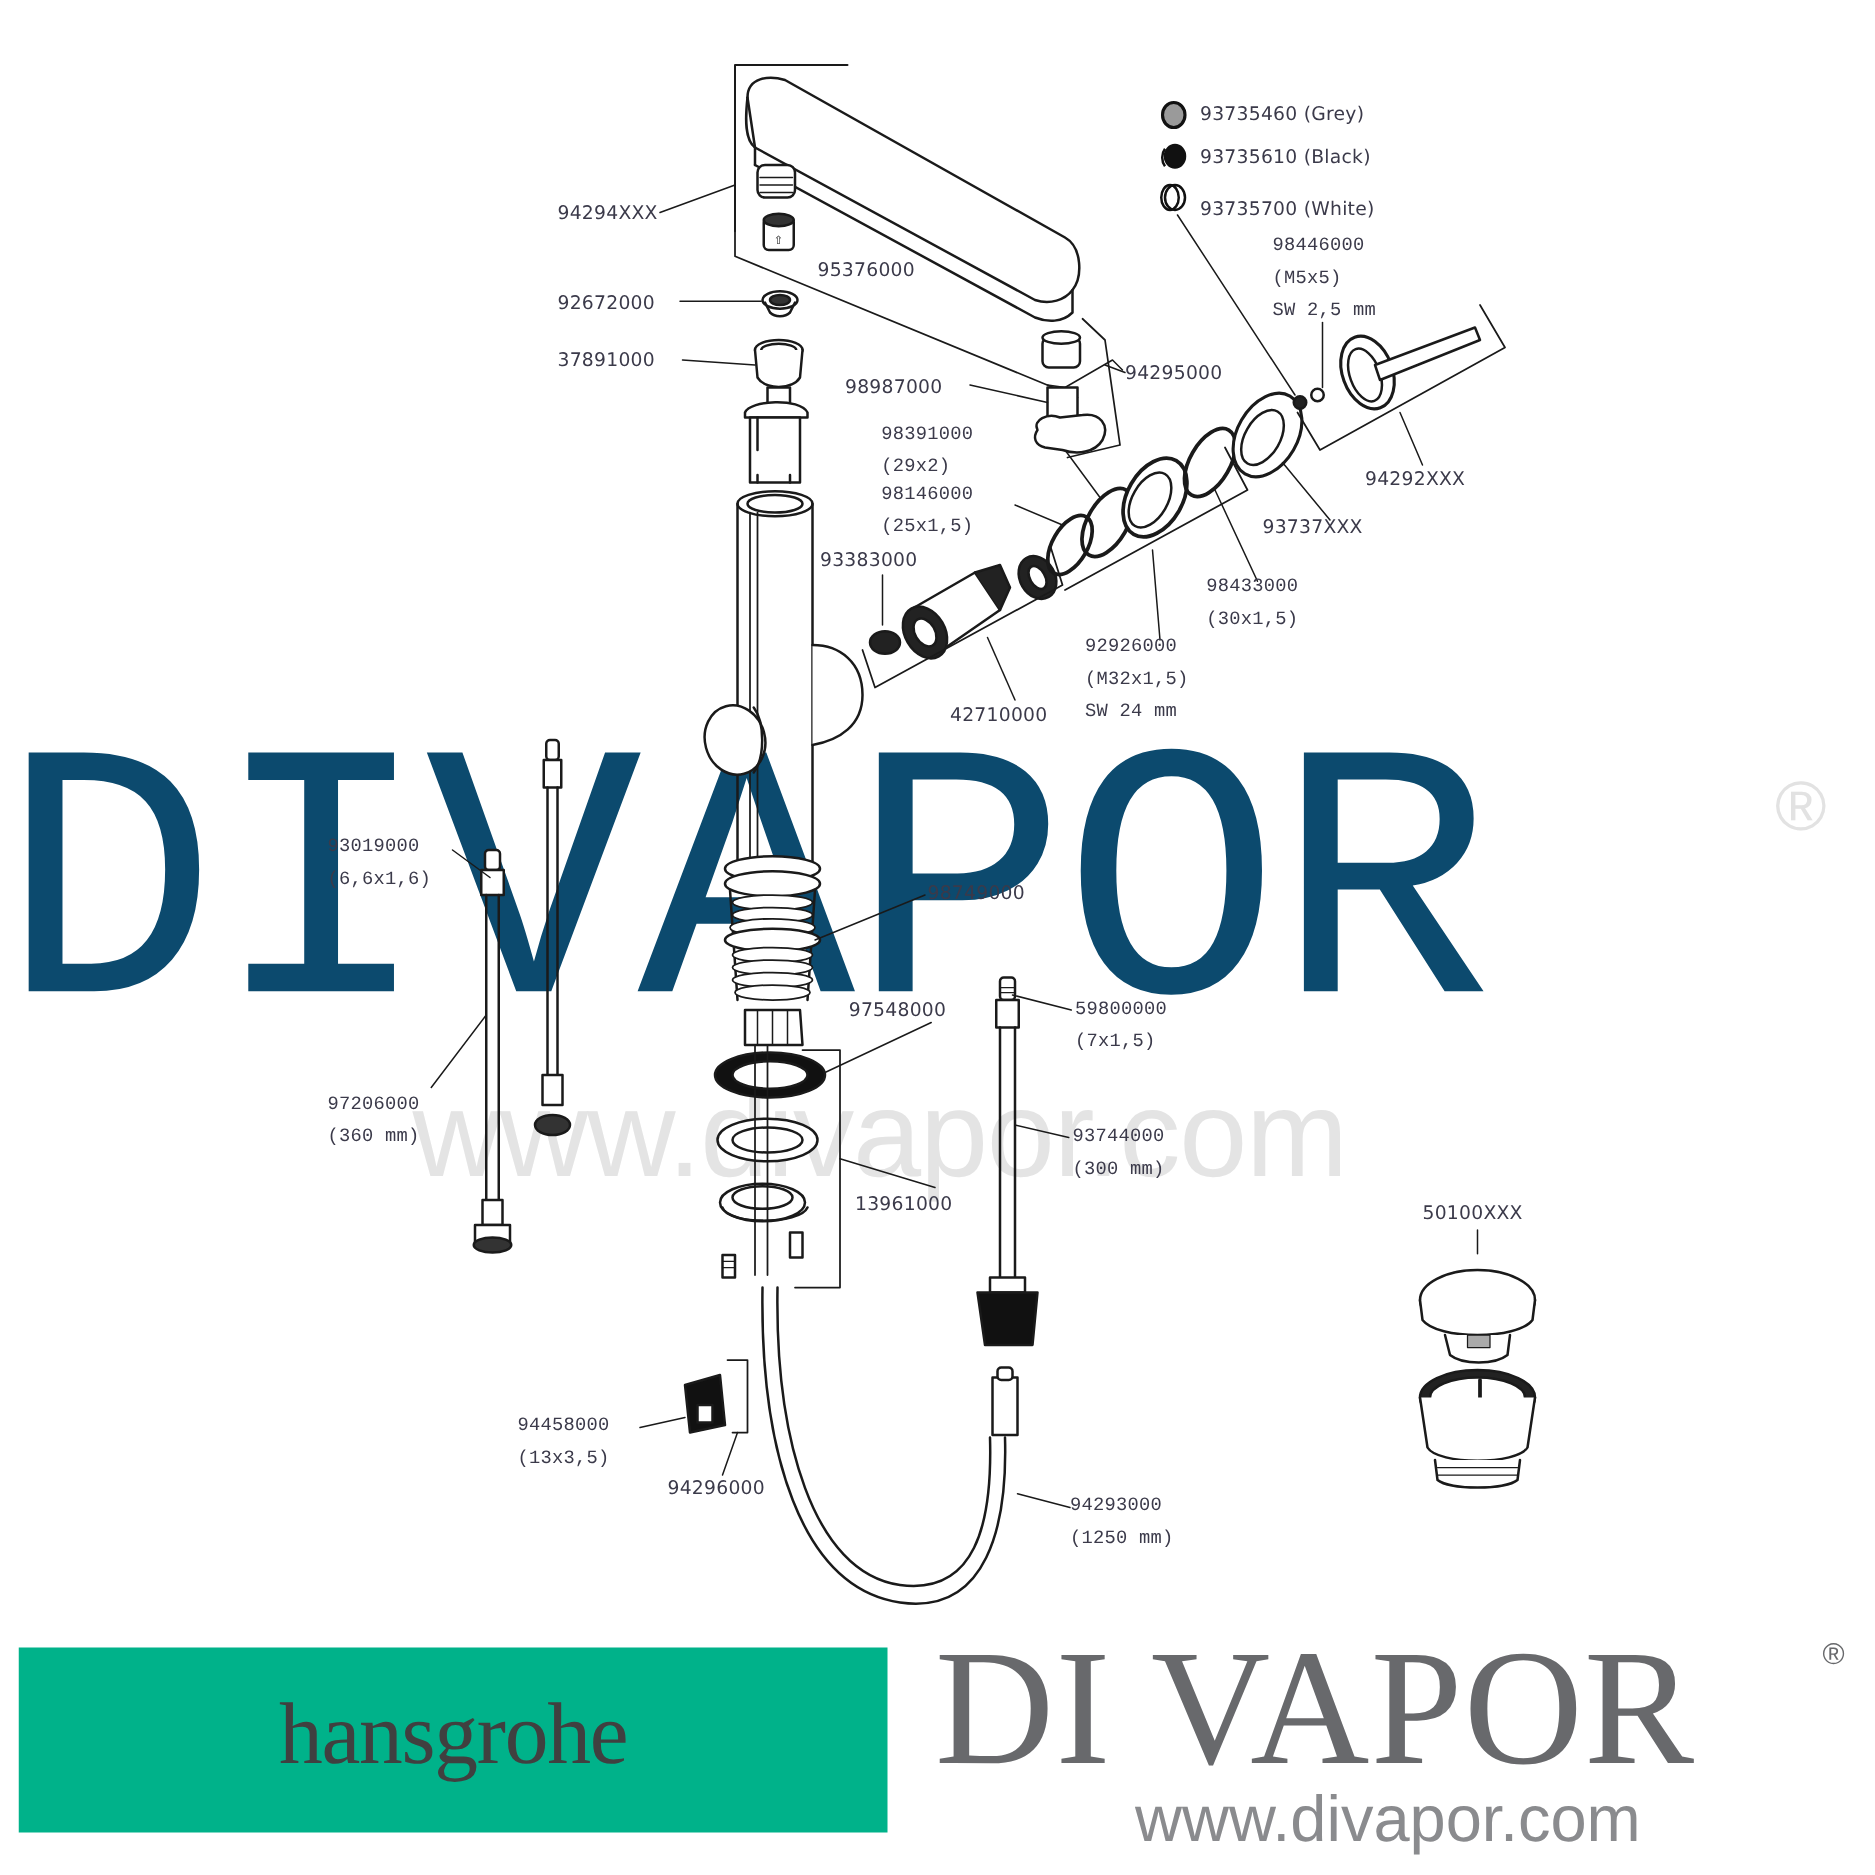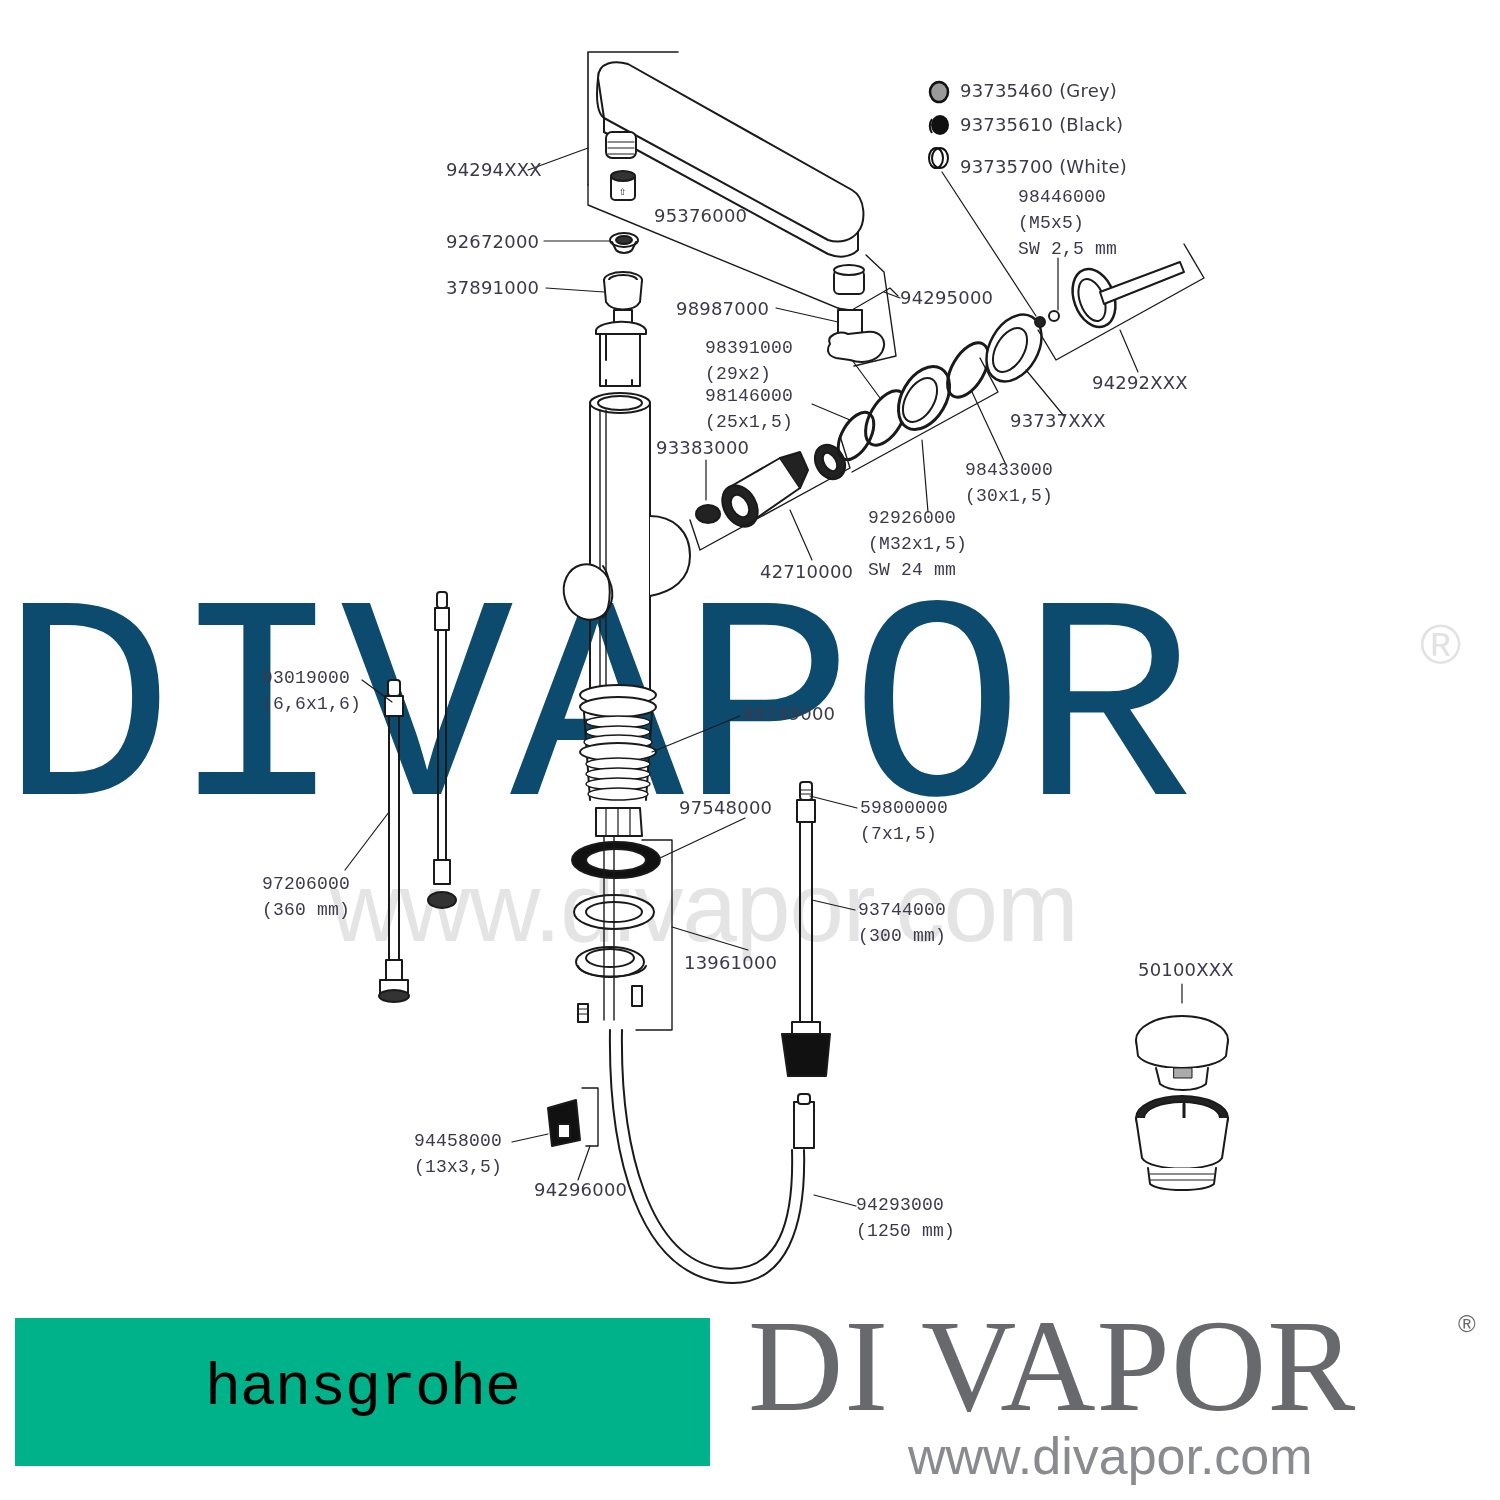--- a/index.html
+++ b/index.html
@@ -10,30 +10,30 @@
     color: #0c4a6e; letter-spacing: -4px; white-space: nowrap; z-index: 0;
   }
   .wm-reg { position: absolute; left: 1420px; top: 612px; font-family: "Liberation Sans", sans-serif; font-size: 56px; color: #e2e2e2; z-index: 0; }
   .wm-url {
     position: absolute; left: 330px; top: 858px;
     font-family: "Liberation Sans", sans-serif; font-size: 98px; line-height: 1;
     color: #e4e4e4; letter-spacing: -1px; z-index: 0; white-space: nowrap;
   }
   svg.drawing { position: absolute; left: 0; top: 0; z-index: 1; }
   .lbl {
-    position: absolute; z-index: 2; font-family: "DejaVu Sans", sans-serif; font-size: 18px;
+    position: absolute; z-index: 2; font-family: "DejaVu Sans", sans-serif; font-size: 15px;
     color: #3b3a4a; line-height: 26px; white-space: nowrap; letter-spacing: 0.2px;
   }
   .lbl span { display: block; font-family: Liberation Mono, monospace; }
   .swatch { position: absolute; z-index: 2; }
   .logo-hg {
     position: absolute; left: 15px; top: 1318px; width: 695px; height: 148px;
     background: #00b28a; z-index: 2; display: flex; align-items: center; justify-content: center;
   }
-  .logo-hg span { font-family: Liberation Mono, monospace; color: #000000; font-size: 60px; letter-spacing: -1px; line-height: 1; margin-top: -8px; }
+  .logo-hg span { font-family: Liberation Serif, serif; color: #404040; font-size: 70px; letter-spacing: -1px; line-height: 1; margin-top: -8px; }
   .logo-dv {
     position: absolute; left: 748px; top: 1300px; z-index: 2;
     font-family: Liberation Serif, serif; font-size: 132px; line-height: 1; color: #68696c; letter-spacing: 1px; white-space: nowrap;
   }
   .logo-dv-reg { position: absolute; left: 1458px; top: 1310px; z-index: 2; font-family: "Liberation Sans", sans-serif; font-size: 24px; color: #68696c; }
   .logo-dv-url {
     position: absolute; left: 908px; top: 1430px; z-index: 2;
     font-family: "Liberation Sans", sans-serif; font-size: 52px; line-height: 1; color: #8a8b8e; white-space: nowrap;
   }
 </style>

